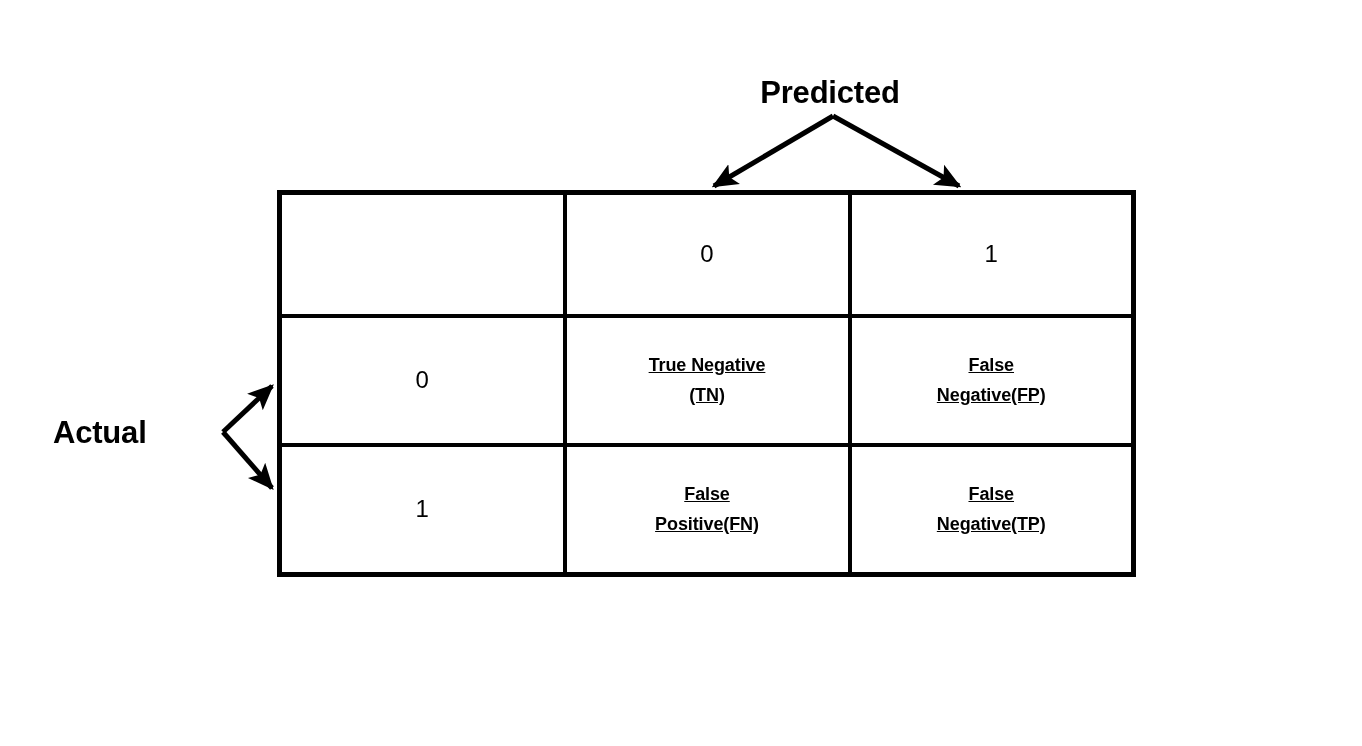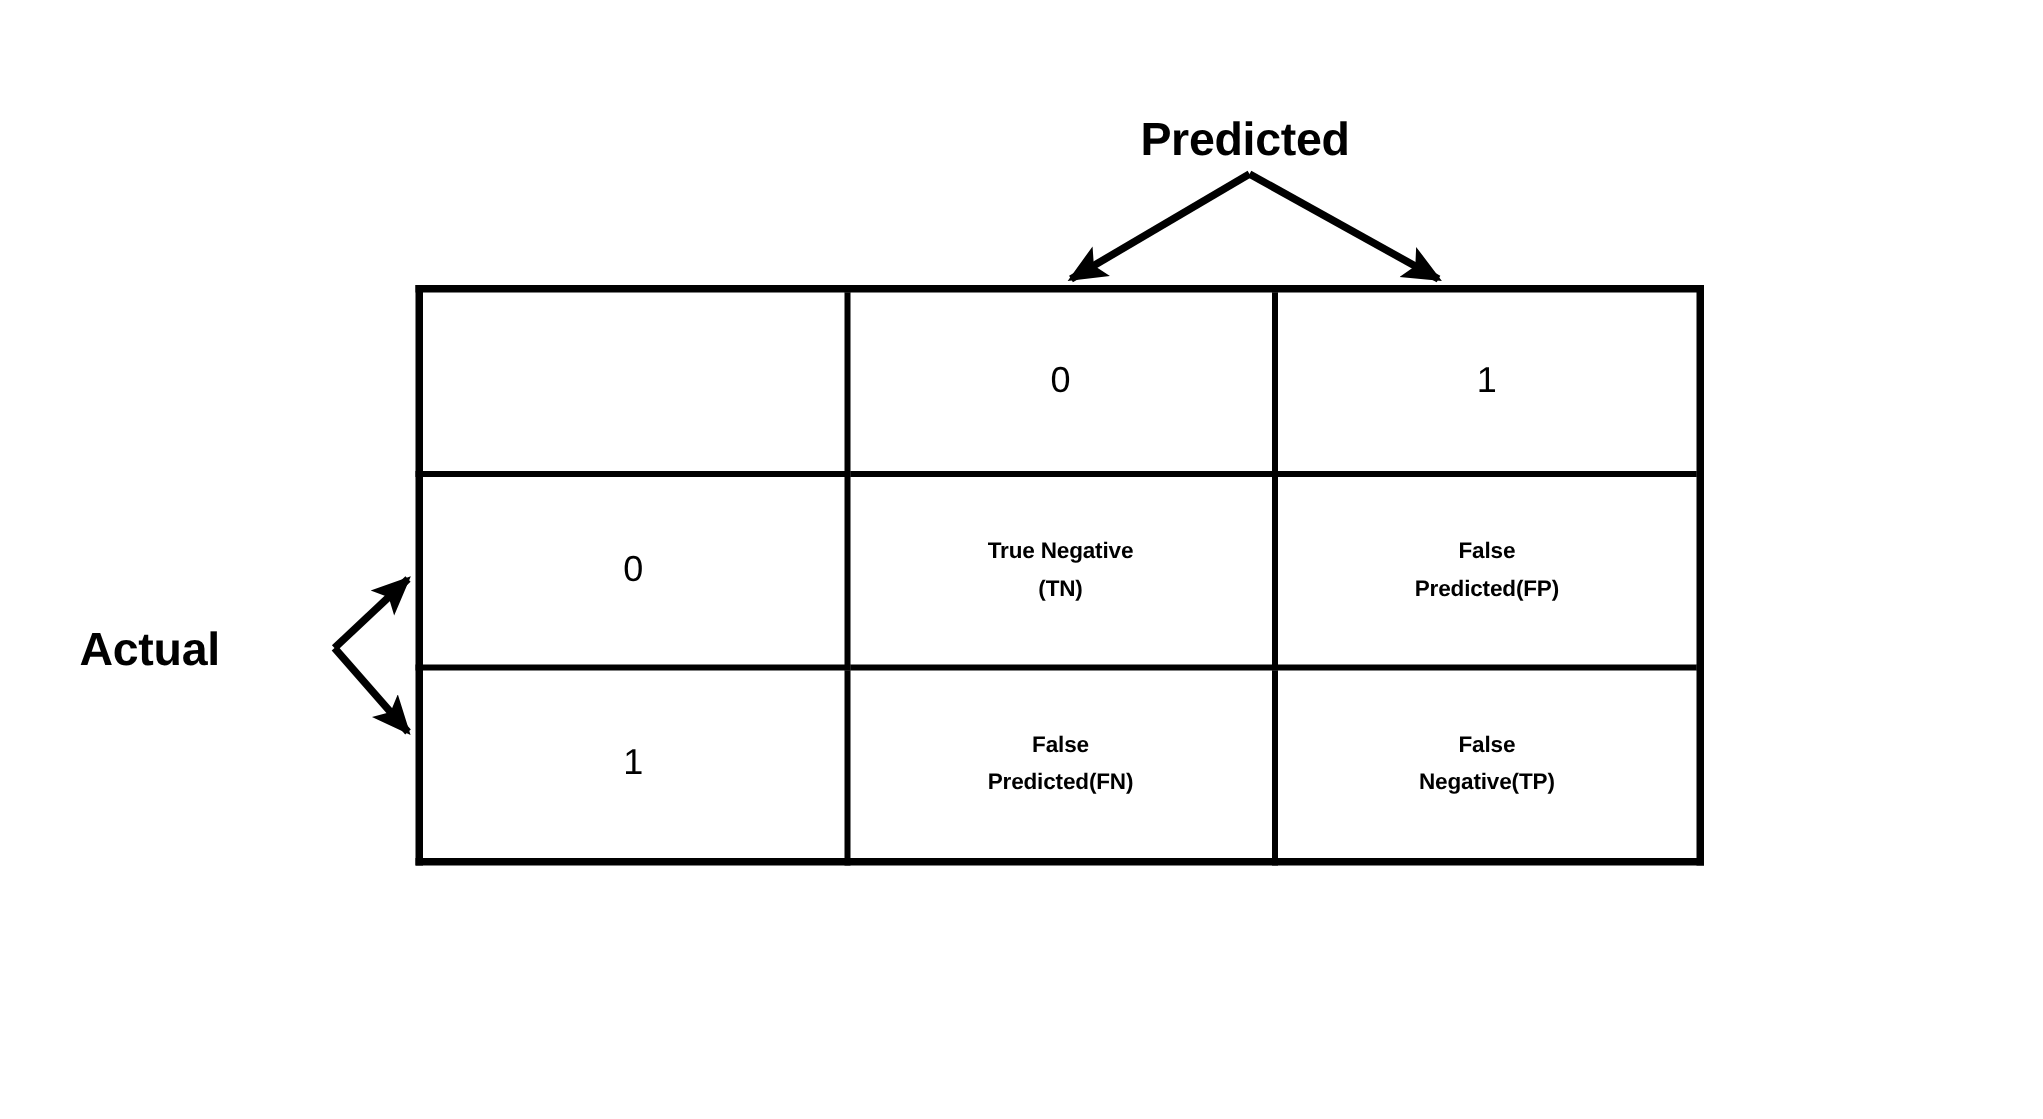--- a/index.html
+++ b/index.html
@@ -83,24 +83,25 @@
   #matrix col.c1 { width: 285px; }
   #matrix col.c2 { width: 284px; }
 
   .col-head,
   .row-head {
     font-size: 24px;
     font-weight: 400;
     line-height: 1.2;
   }
   .cell-text {
-    font-size: 15px;
+    font-size: 18px;
     font-weight: bold;
     line-height: 1.62;
     letter-spacing: -0.1px;
+    text-decoration: underline;
   }
   .cell-empty { font-size: 0; }
 </style>
 </head>
 <body>
 
 <div id="canvas">
 
   <div class="axis-label" id="predicted-label">Predicted</div>
 
@@ -138,29 +139,29 @@
       </tr>
 
       <tr class="body-row">
         <td class="row-head">0</td>
         <td class="cell-text">
           <span>True Negative</span><br>
           <span>(TN)</span>
         </td>
         <td class="cell-text">
           <span>False</span><br>
-          <span>Predicted(FP)</span>
+          <span>Negative(FP)</span>
         </td>
       </tr>
 
       <tr class="body-row">
         <td class="row-head">1</td>
         <td class="cell-text">
           <span>False</span><br>
-          <span>Predicted(FN)</span>
+          <span>Positive(FN)</span>
         </td>
         <td class="cell-text">
           <span>False</span><br>
           <span>Negative(TP)</span>
         </td>
       </tr>
     </tbody>
   </table>
 
 </div>

